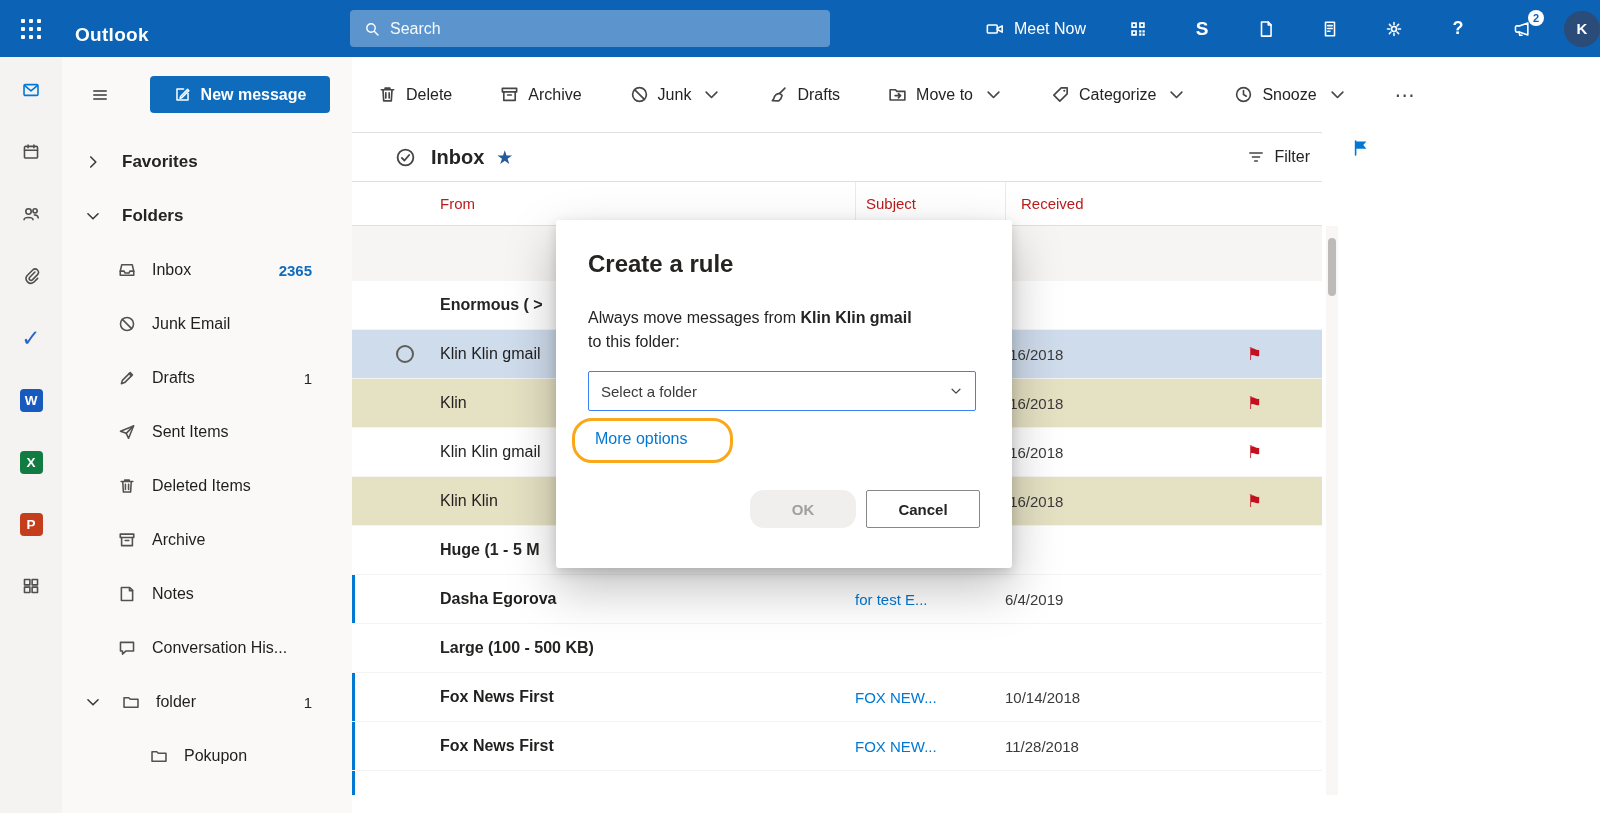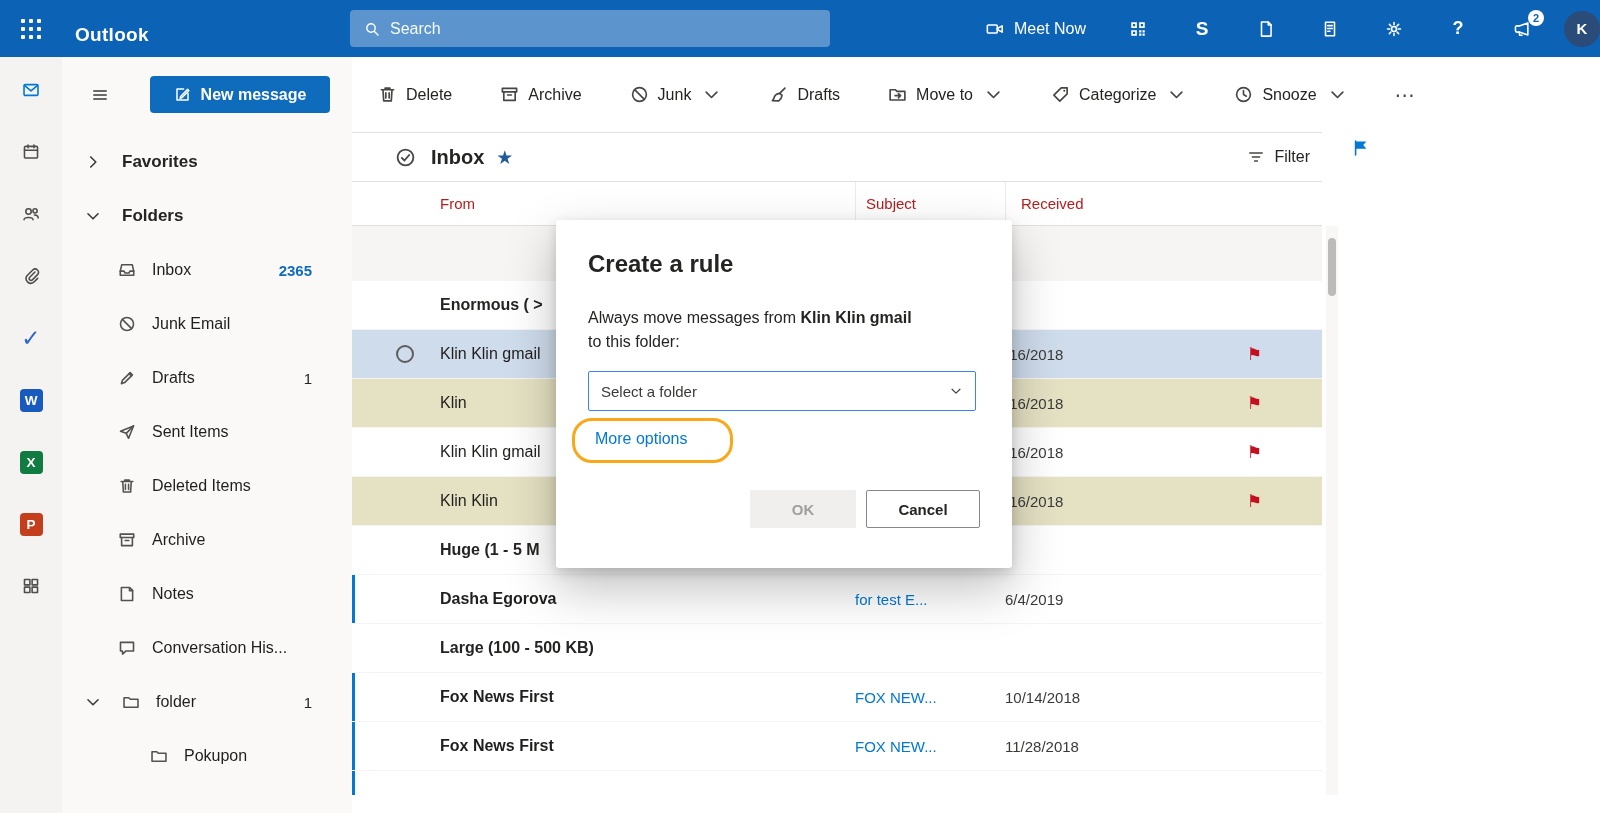--- a/index.html
+++ b/index.html
@@ -96,21 +96,21 @@
   
   .dialog{position:absolute;left:556px;top:220px;width:456px;height:348px;background:#fff;border-radius:3px;box-shadow:0 20px 50px rgba(0,0,0,.25),0 4px 12px rgba(0,0,0,.15);z-index:50}
   .dlg-title{position:absolute;left:32px;top:30px;font-size:24px;font-weight:700;color:#252423}
   .dlg-body{position:absolute;left:32px;top:86px;width:392px;font-size:16px;line-height:24px;color:#252423}
   .dlg-body b{font-weight:700}
   .blk{display:block}
   .dlg-select{position:absolute;left:32px;top:151px;width:388px;height:40px;border:1px solid #3b82f6;border-radius:2px;background:#fff;display:flex;align-items:center;padding:0 12px;font-size:15px;color:#3b3a39;cursor:pointer}
   .dlg-select .chevd{margin-left:auto;width:14px;height:14px}
   .hl-ring{position:absolute;left:16px;top:198px;width:161px;height:45px;border:3px solid var(--highlight,#faa81a);border-radius:20px;pointer-events:none}
   .more-link{position:absolute;left:39px;top:210px;font-size:16px;color:var(--accent,#0078d4);cursor:pointer;text-decoration:none}
-  .dlg-ok{position:absolute;left:194px;top:270px;width:106px;height:38px;background:#f1efed;border:none;border-radius:1px;font-size:15px;font-weight:600;color:#a19f9d}
+  .dlg-ok{position:absolute;left:194px;top:270px;width:106px;height:38px;background:#f1efed;border:none;border-radius:14px;font-size:15px;font-weight:600;color:#a19f9d}
   .dlg-cancel{position:absolute;left:310px;top:270px;width:114px;height:38px;background:#fff;border:1px solid #8a8886;border-radius:2px;font-size:15px;font-weight:600;color:#252423;cursor:pointer}
 </style>
 </head>
 <body>
 
 <svg width="0" height="0" style="position:absolute" aria-hidden="true">
   <defs>
     <symbol id="s-search" viewBox="0 0 16 16">
         <circle cx="7" cy="7" r="4.2"></circle>
         <path d="M10.2 10.2L14 14"></path>

